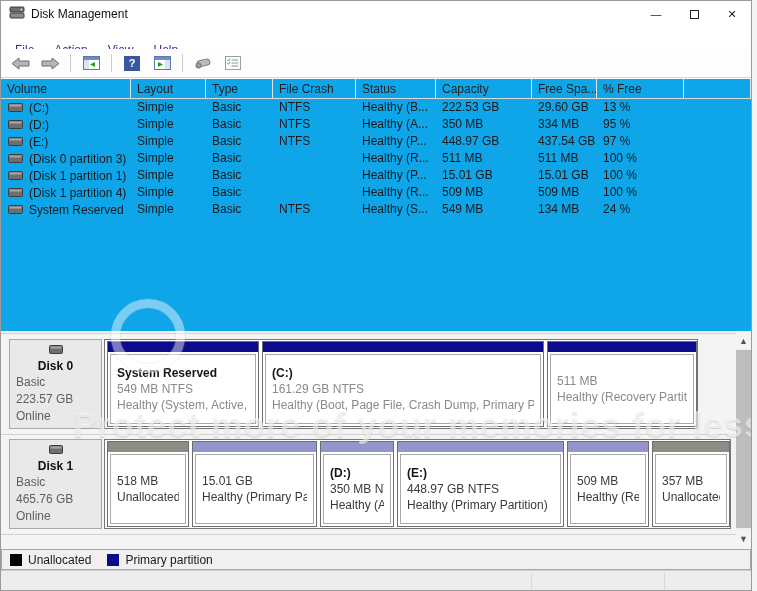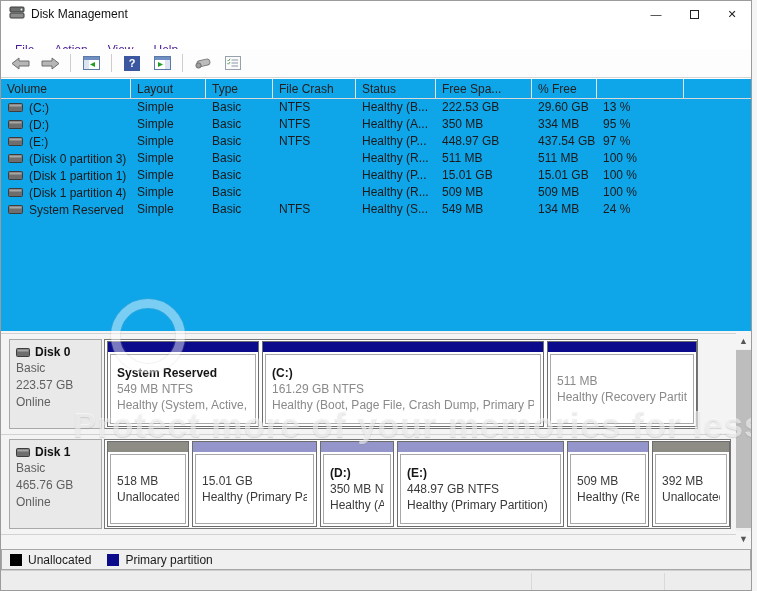--- a/index.html
+++ b/index.html
@@ -30,21 +30,21 @@
   .vt-header { height:20px; border-bottom:1px solid #d9d9d9; }
   .vt-header .hcell { border-right:1px solid #e2e2e2; padding:3px 0 0 6px; color:#222; white-space:nowrap; overflow:hidden; }
   .vt-row { height:17px; }
   .vt-row .cell { padding:1px 0 0 6px; white-space:nowrap; overflow:hidden; }
   .vol-cell { display:flex; align-items:center; gap:6px; padding:0 0 0 7px !important; }
 
   
   .graph-pane { position:absolute; top:330px; left:0; right:0; height:218px; background:#f4f4f4; }
   .row-sep { position:absolute; left:0; right:0; height:1px; background:#d2d2d2; }
   .disk-label { position:absolute; left:8px; width:93px; height:90px; background:#e9e9e9; border:1px solid #a9a9a9; padding:5px 6px; }
-  .disk-label .dl-title { display:flex; align-items:center; gap:5px; font-weight:bold; color:#111; }
+  .disk-label .dl-title { display:flex; align-items:center; gap:5px; font-weight:bold; color:#111;flex-direction:column; }
   .disk-label .dl-line { color:#5f5f5f; line-height:15px; margin-top:2px; white-space:nowrap; overflow:hidden; }
   .disk-strip { position:absolute; height:90px; background:#fdfdfd; border:1px solid #767676; }
   .part { position:absolute; top:1px; bottom:1px; background:#fff; border:1px solid #6d6d6d; }
   .part-band { position:absolute; top:0; left:0; right:0; height:10px; }
   .part-inner { position:absolute; top:12px; left:2px; right:2px; bottom:2px; border:1px solid #a8a8a8; padding:2px 6px; display:flex; flex-direction:column; justify-content:center; overflow:hidden; }
   .part-title { font-weight:bold; color:#161616; white-space:nowrap; overflow:hidden; line-height:15px; }
   .part-title:empty { display:none; }
   .part-line { white-space:nowrap; overflow:hidden; line-height:16px; }
   .disk0 .part-line { color:#8a8a8a; }
   .disk1 .part-line { color:#3a3a3a; }
@@ -153,20 +153,21 @@
     </div>
   </div>
 
   <div class="volume-pane">
     <div class="vt-header">
       <div class="hcell">Volume</div>
       <div class="hcell">Layout</div>
       <div class="hcell">Type</div>
       <div class="hcell">File Crash</div>
       <div class="hcell">Status</div>
+      <div class="hcell">Capacity</div>
       <div class="hcell">Free Spa...</div>
       <div class="hcell">% Free</div>
       <div class="hcell"></div>
     </div>
     <div id="vt-rows">
         <div class="vt-row">
           <div class="cell vol-cell">
             <svg width="15" height="9" viewBox="0 0 15 9">
               <rect x="0.5" y="0.5" width="14" height="8" rx="1" fill="#6e6e6e" stroke="#3c3c3c"></rect>
               <rect x="1.5" y="1.5" width="12" height="2" fill="#a6a6a6"></rect>
@@ -381,21 +382,21 @@
         <div class="part-inner">
 
           <div class="part-line">509 MB</div>
           <div class="part-line">Healthy (Rec</div>
         </div>
       </div>
       <div class="part" style="left:547px; width:78px;">
         <div class="part-band" style="background: rgb(141, 141, 134);"></div>
         <div class="part-inner">
 
-          <div class="part-line">392 MB</div>
+          <div class="part-line">357 MB</div>
           <div class="part-line">Unallocated</div>
         </div>
       </div>
     </div>
 
     <div class="vscroll">
       <div class="vs-arrow vs-up">▲</div>
       <div class="vs-thumb"></div>
       <div class="vs-arrow vs-down">▼</div>
     </div>

